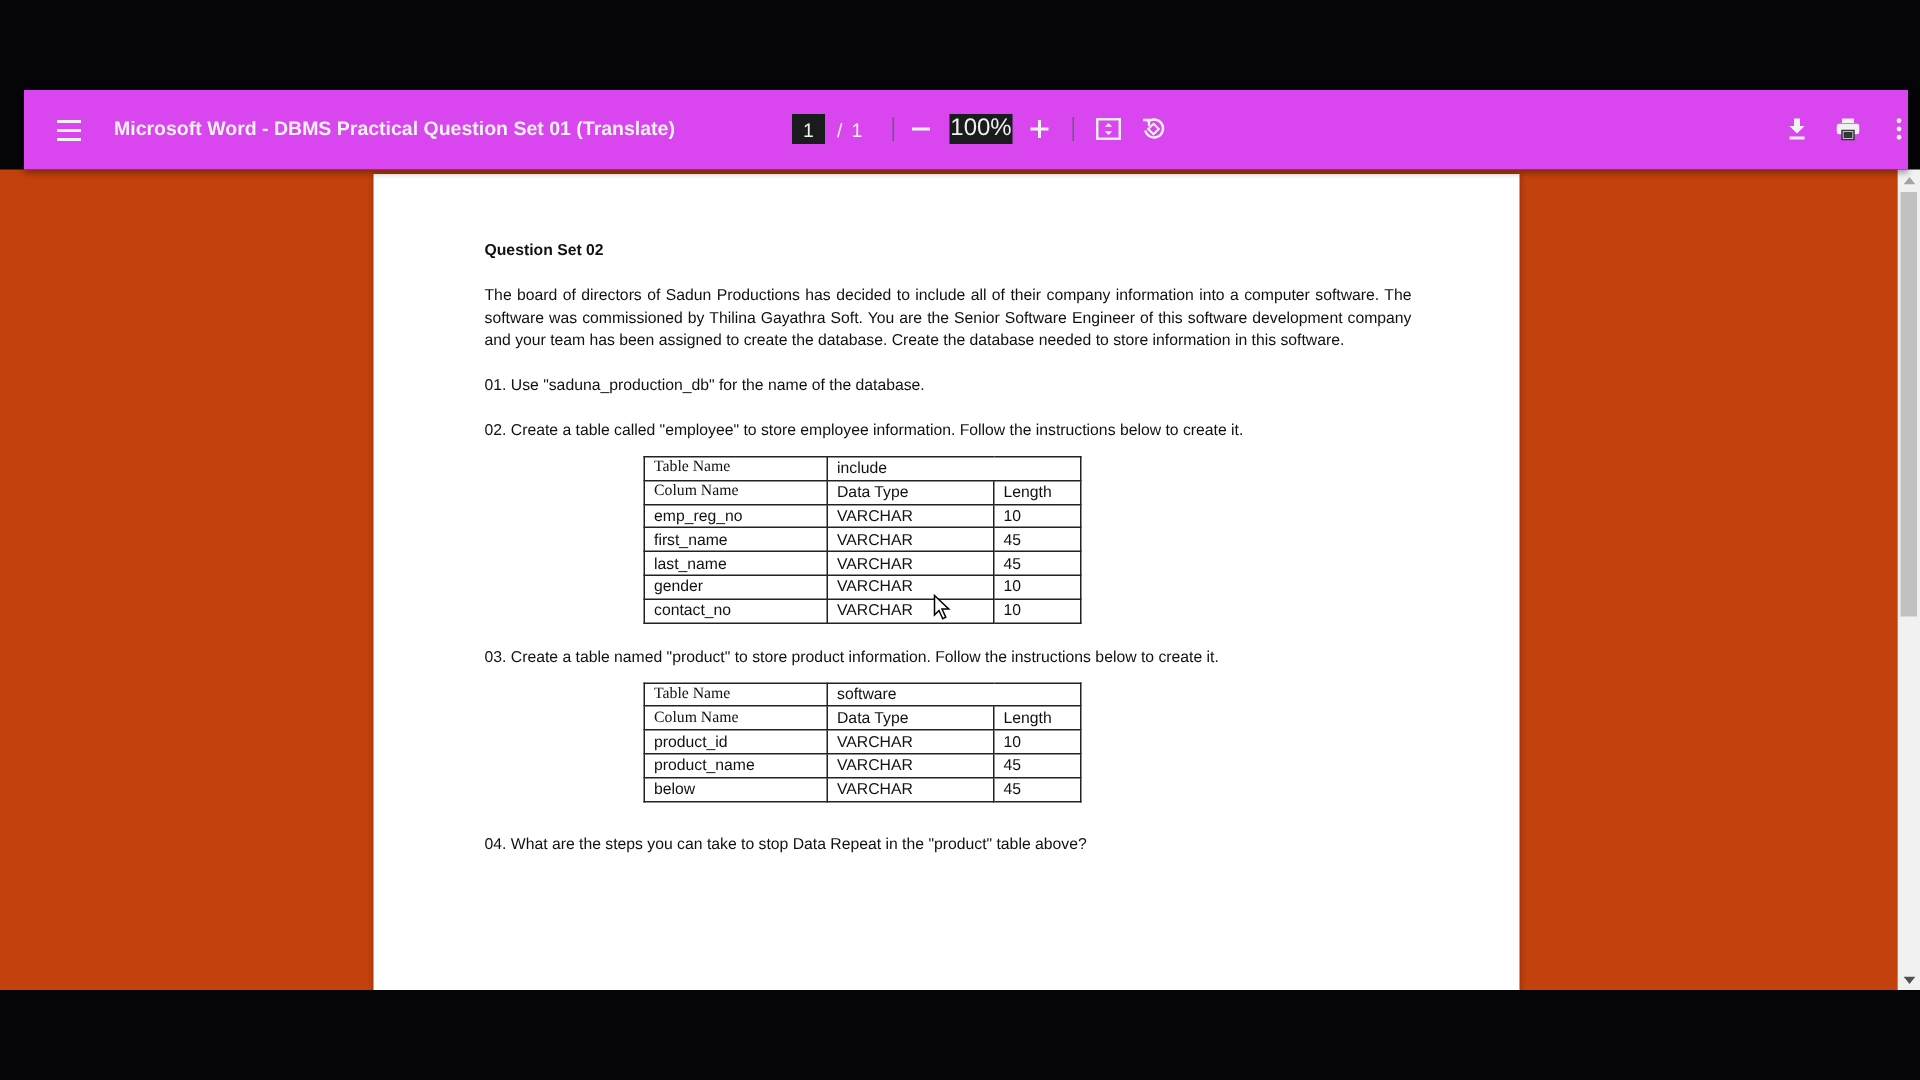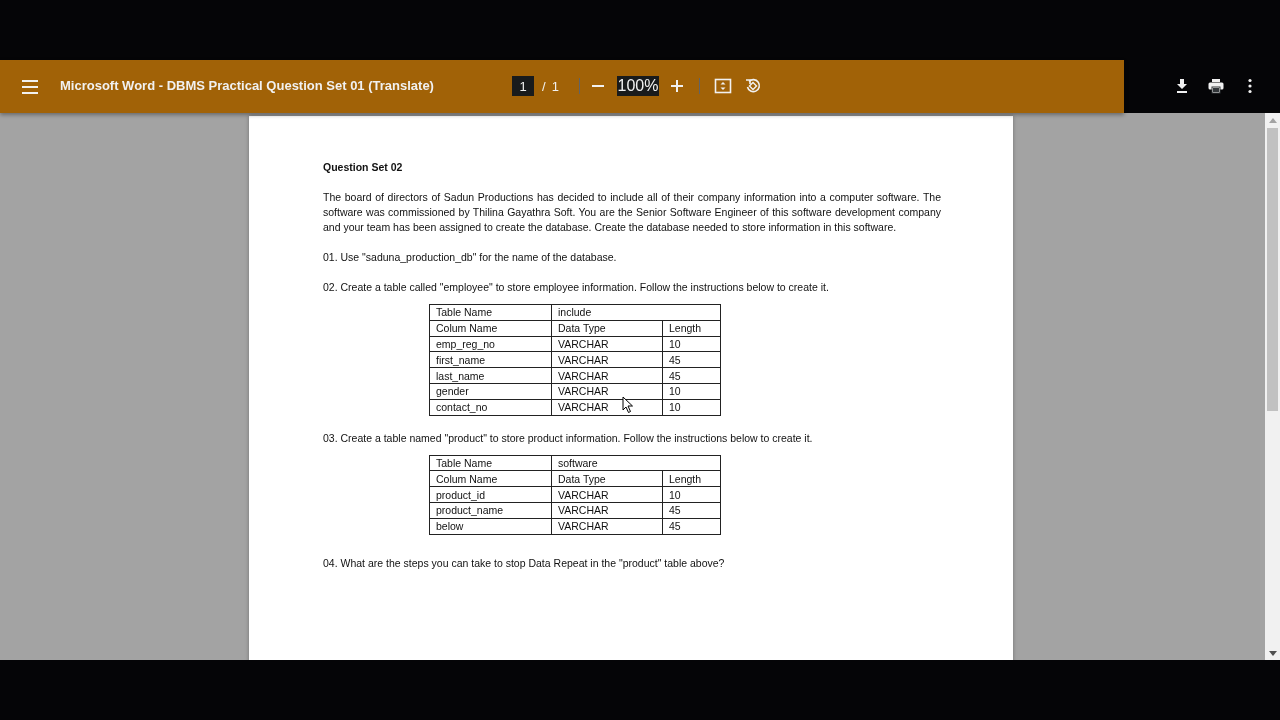--- a/index.html
+++ b/index.html
@@ -1,37 +1,37 @@
 <!DOCTYPE html>
 <html><head>
   <meta charset="utf-8">
   <style>
     * { box-sizing: border-box; margin: 0; padding: 0; }
     html, body { width: 1280px; height: 720px; overflow: hidden; background: #050507; font-family: "Liberation Sans", sans-serif; }
     .letterbox-top { position: absolute; left: 0; top: 0; width: 1280px; height: 60px; background: #050507; }
     .letterbox-bottom { position: absolute; left: 0; top: 660px; width: 1280px; height: 60px; background: #050507; }
-    .toolbar { position: absolute; left: 0; top: 60px; width: 1124px; height: 53px; background: #a16207; color: #f1f1f1; box-shadow: 0 2px 4px rgba(0,0,0,0.35); z-index: 2; }
+    .toolbar { position: absolute; left: 16px; top: 60px; width: 1256px; height: 53px; background: #d946ef; color: #f1f1f1; box-shadow: 0 2px 4px rgba(0,0,0,0.35); z-index: 2; }
     .menu-btn { position: absolute; left: 18px; top: 15px; width: 24px; height: 24px; cursor: pointer; }
     .menu-btn span { display: block; position: absolute; left: 4px; width: 16px; height: 2px; background: #f1f1f1; }
     .title { position: absolute; left: 60px; top: 18px; font-size: 13px; font-weight: bold; color: #f1f1f1; white-space: nowrap; }
     .page-ctl { position: absolute; left: 512px; top: 16px; height: 20px; display: flex; align-items: center; font-size: 13px; color: #f1f1f1; }
     .page-input { width: 22px; height: 20px; background: #191b1c; color: #f1f1f1; border: none; text-align: center; font-size: 13px; font-family: "Liberation Sans", sans-serif; }
     .page-sep { margin: 0 6px 0 8px; }
     .divider { position: absolute; top: 18px; width: 1px; height: 16px; background: #5f6368; }
     .icon-btn { position: absolute; width: 28px; height: 28px; display: flex; align-items: center; justify-content: center; cursor: pointer; }
     .zoom-box { position: absolute; left: 617px; top: 16px; width: 42px; height: 20px; background: #191b1c; color: #f1f1f1; font-size: 16px; display: flex; align-items: center; justify-content: center; }
-    .viewer { position: absolute; left: 0; top: 113px; width: 1265px; height: 547px; background: #a3a3a3; overflow: hidden; }
+    .viewer { position: absolute; left: 0; top: 113px; width: 1265px; height: 547px; background: #c2410c; overflow: hidden; }
     .page { position: absolute; left: 249px; top: 3px; width: 764px; height: 560px; background: #ffffff; box-shadow: 0 0 4px rgba(0,0,0,0.3); }
     .doc { position: absolute; left: 74px; top: 44px; width: 618px; font-family: "Liberation Sans", sans-serif; font-size: 10.5px; color: #111; line-height: 15px; }
     .doc .heading { font-weight: bold; }
     .doc .intro { font-weight: normal; margin-top: 15px; text-align: justify; }
     .doc .q { margin-top: 15px; }
     .doc table { border-collapse: collapse; margin-left: 106px; margin-top: 9px; font-size: 10.5px; }
     .doc td { border: 1px solid #222; padding: 0 6px; height: 15.8px; line-height: 14px; vertical-align: middle; }
-    .doc td.c1 { width: 122px; }
+    .doc td.c1 { width: 122px; font-family: Liberation Serif, serif; }
     .doc td.c2 { width: 111px; }
     .doc td.c3 { width: 58px; }
     .scrollbar { position: absolute; left: 1265px; top: 113px; width: 15px; height: 547px; background: #f1f1f1; }
     .sb-up, .sb-down { position: absolute; left: 0; width: 15px; height: 14px; display: flex; align-items: center; justify-content: center; cursor: pointer; }
     .sb-up { top: 0; }
     .sb-down { bottom: 0; }
     .sb-thumb { position: absolute; left: 2px; top: 15px; width: 11px; height: 283px; background: #c1c1c1; cursor: pointer; }
     .cursor { position: absolute; left: 622px; top: 396px; z-index: 5; }
   </style>
 </head>

